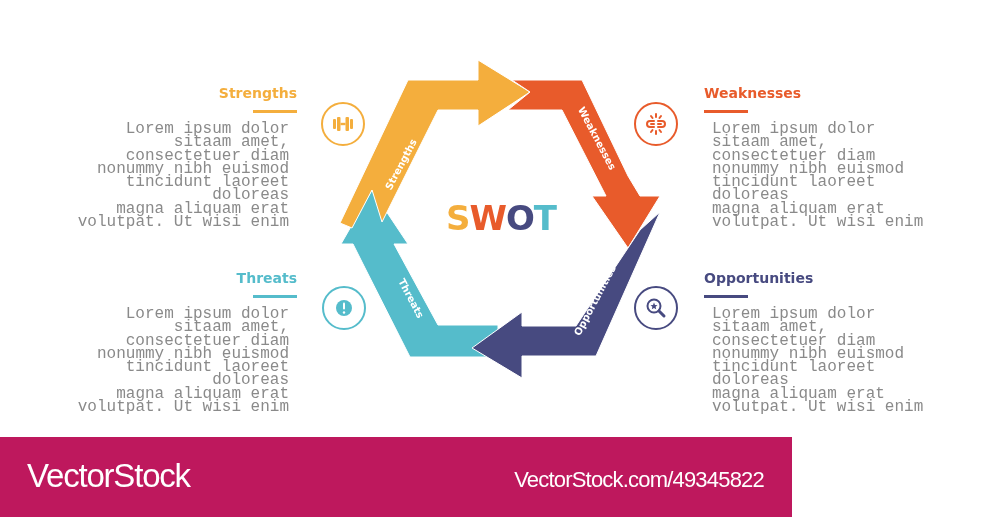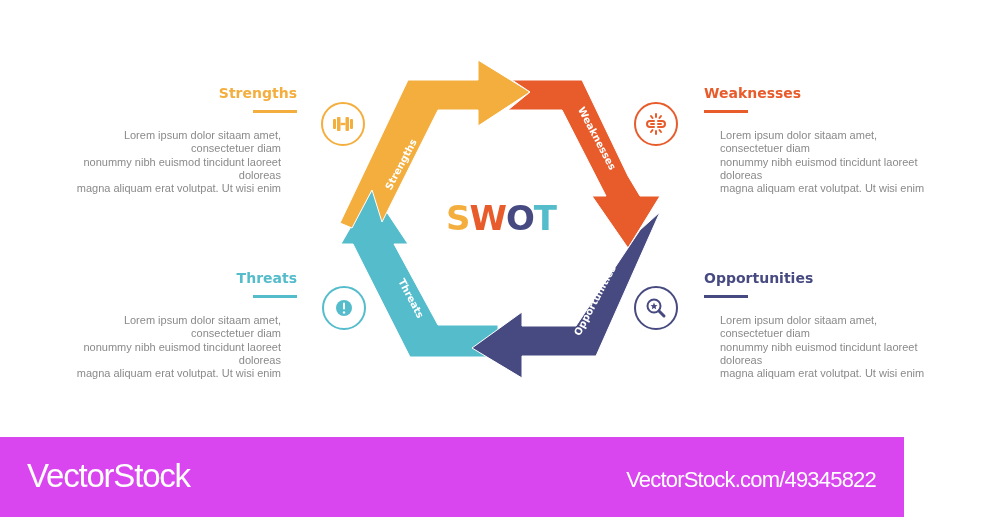--- a/index.html
+++ b/index.html
@@ -5,24 +5,24 @@
     html, body { margin: 0; padding: 0; }
     body { width: 1000px; height: 517px; background: #ffffff; position: relative; overflow: hidden; font-family: "Liberation Sans", sans-serif; }
     .canvas { position: absolute; left: 0; top: 0; width: 1000px; height: 437px; background: #ffffff; }
     .diagram-svg { position: absolute; left: 0; top: 0; width: 1000px; height: 437px; }
     .block { position: absolute; width: 240px; }
     .block.left { text-align: right; }
     .block.right { text-align: left; }
     .block .title { font-family: "DejaVu Sans", sans-serif; font-weight: bold; font-size: 14px; line-height: 18px; margin: 0; }
     .block .underline { height: 3px; width: 44px; margin-top: 8px; margin-bottom: 10px; }
     .block.left .underline { margin-left: auto; }
-    .block .desc { font-family: Liberation Sans, sans-serif; font-size: 11px; line-height: 13.3px; color: #8a8a8a; margin: 16px; }
+    .block .desc { font-family: Liberation Mono, monospace; font-size: 16px; line-height: 13.3px; color: #8a8a8a; margin: 8px; }
     .icon-circle { position: absolute; width: 44px; height: 44px; border-radius: 50%; box-sizing: border-box; border: 2px solid; }
     .icon-circle svg { position: absolute; left: 0; top: 0; width: 40px; height: 40px; }
-    .footer { position: absolute; left: 0; top: 437px; width: 904px; height: 80px; background: #d946ef; }
+    .footer { position: absolute; left: 0; top: 437px; width: 792px; height: 80px; background: #be185d; }
     .footer .brand { position: absolute; left: 27px; top: 20px; color: #ffffff; font-family: "Liberation Sans", sans-serif; font-size: 33px; letter-spacing: -1.2px; }
     .footer .url { position: absolute; right: 28px; top: 30px; color: #ffffff; font-family: "Liberation Sans", sans-serif; font-size: 22px; letter-spacing: -0.8px; margin-left: 13px; }
   </style>
 </head>
 <body>
 
 <div class="canvas">
 
   <svg class="diagram-svg" viewBox="0 0 1000 437">
 

